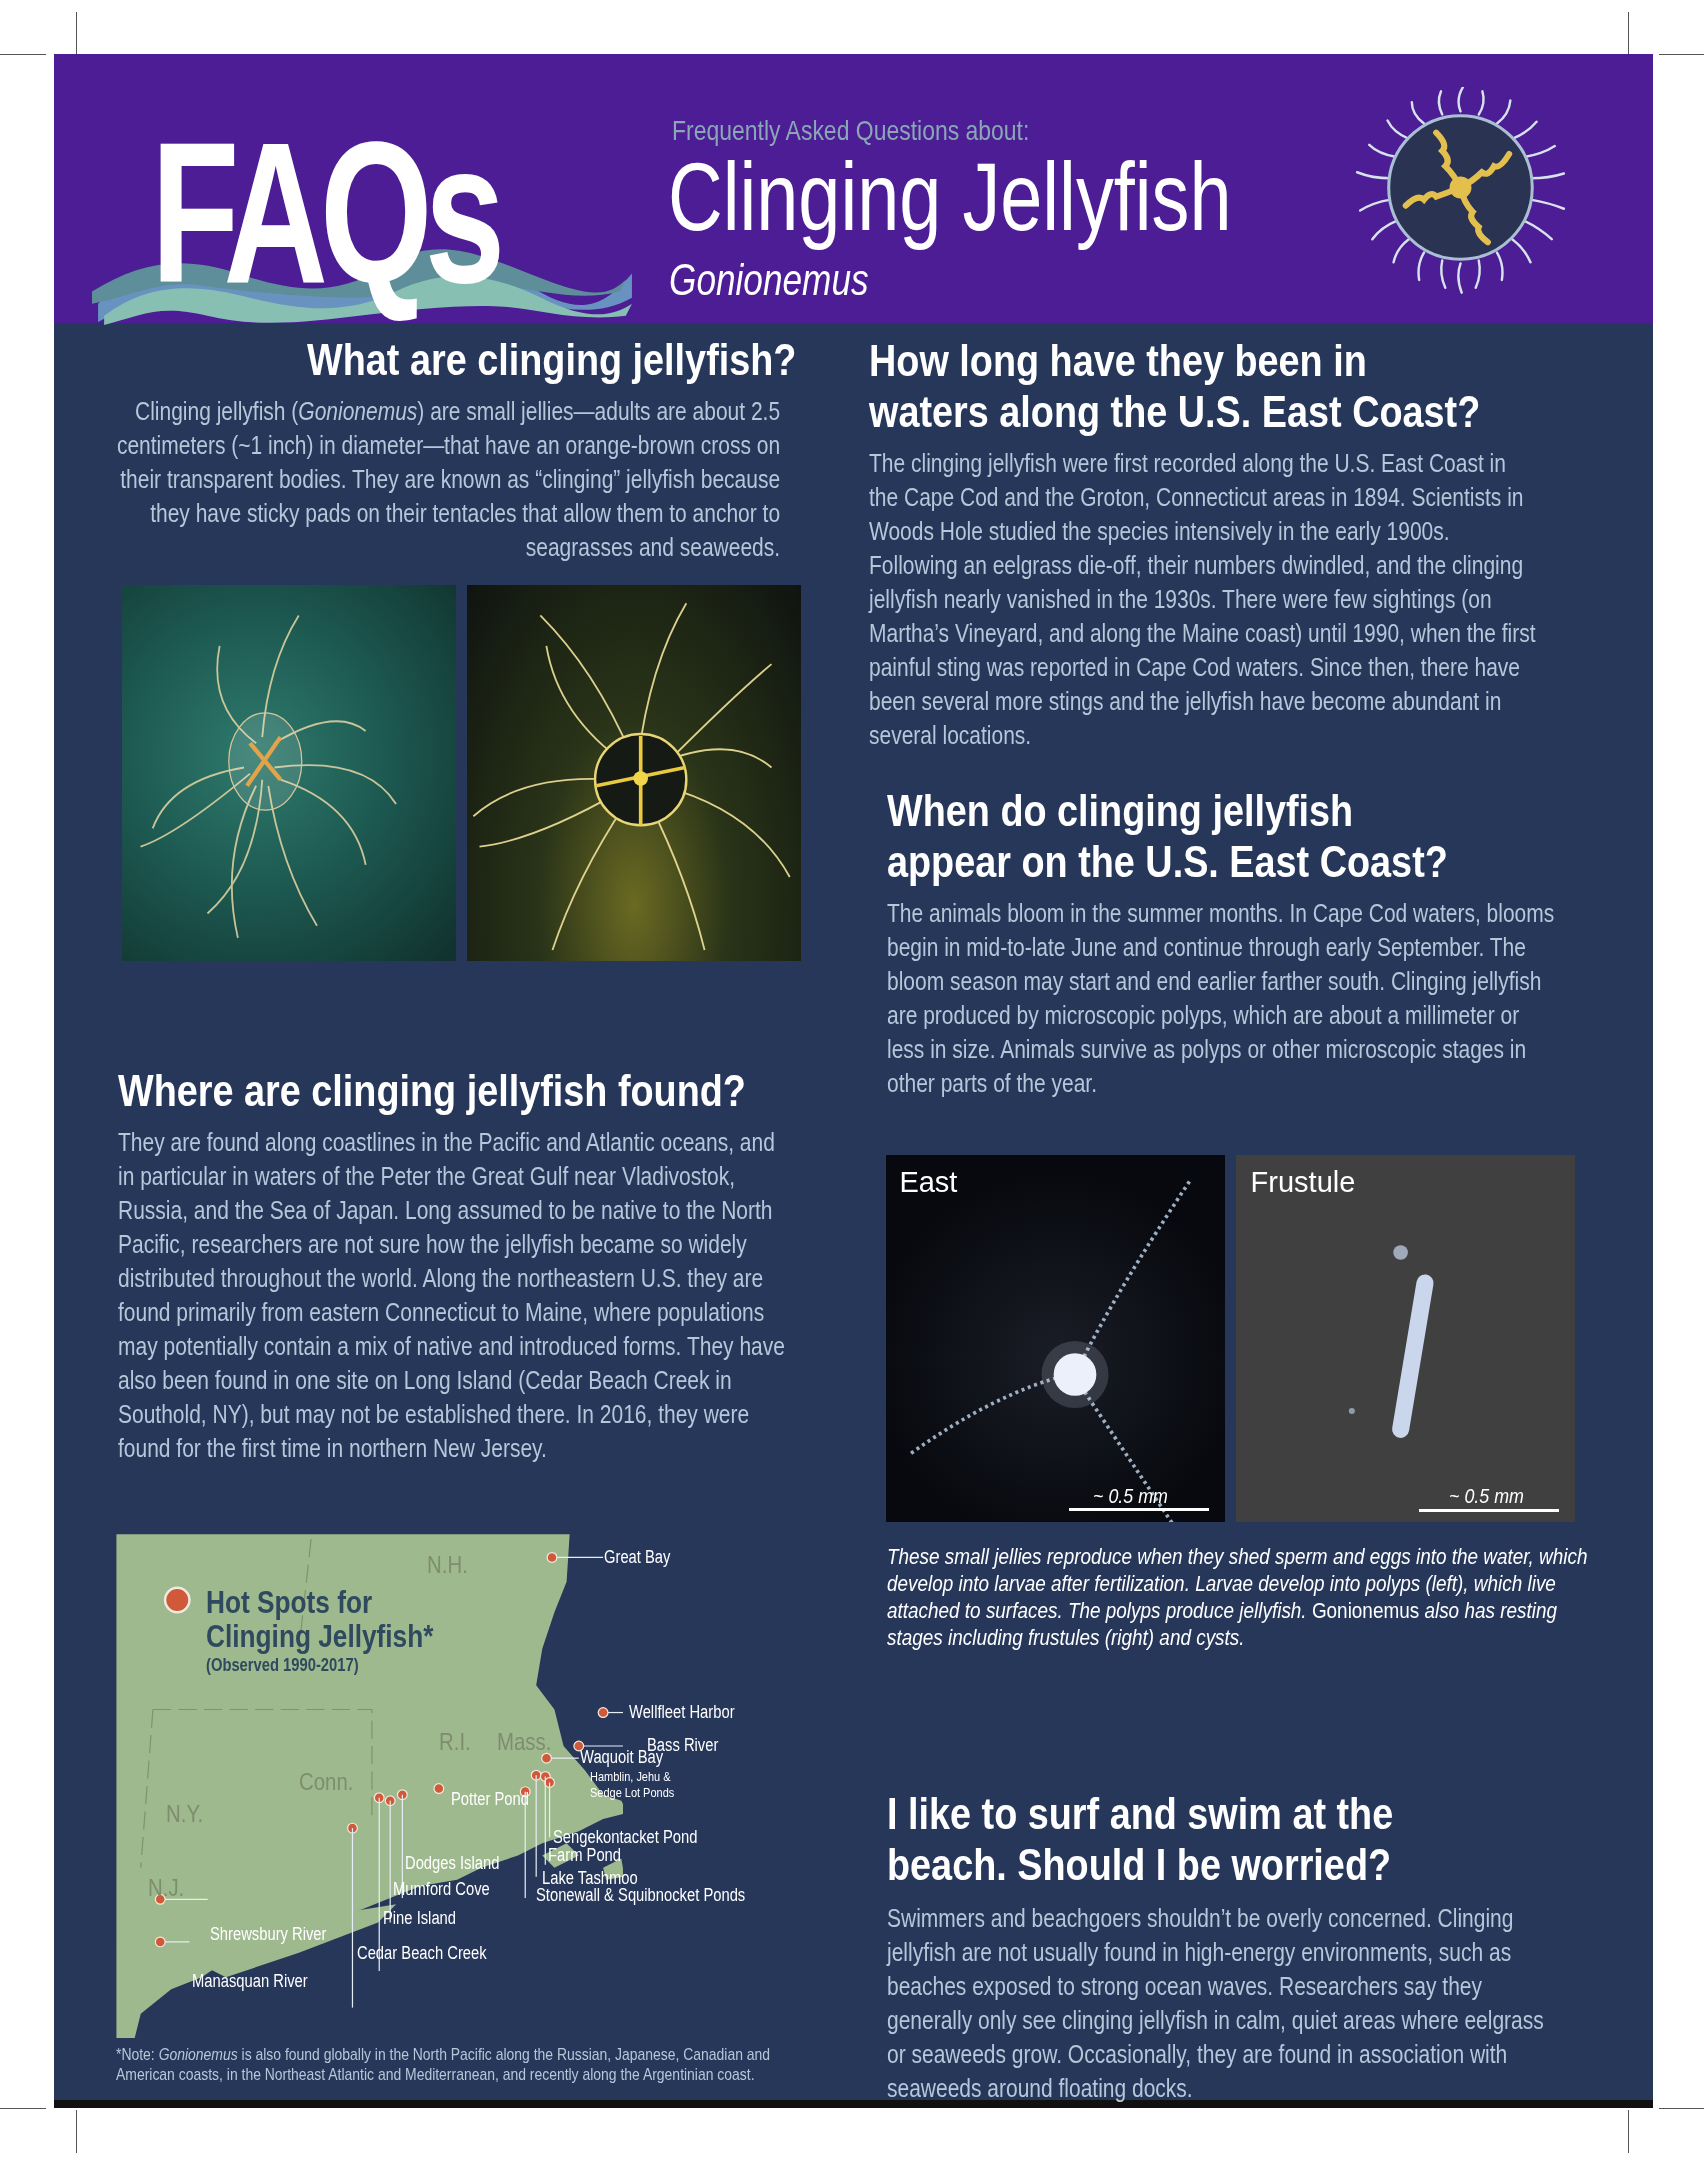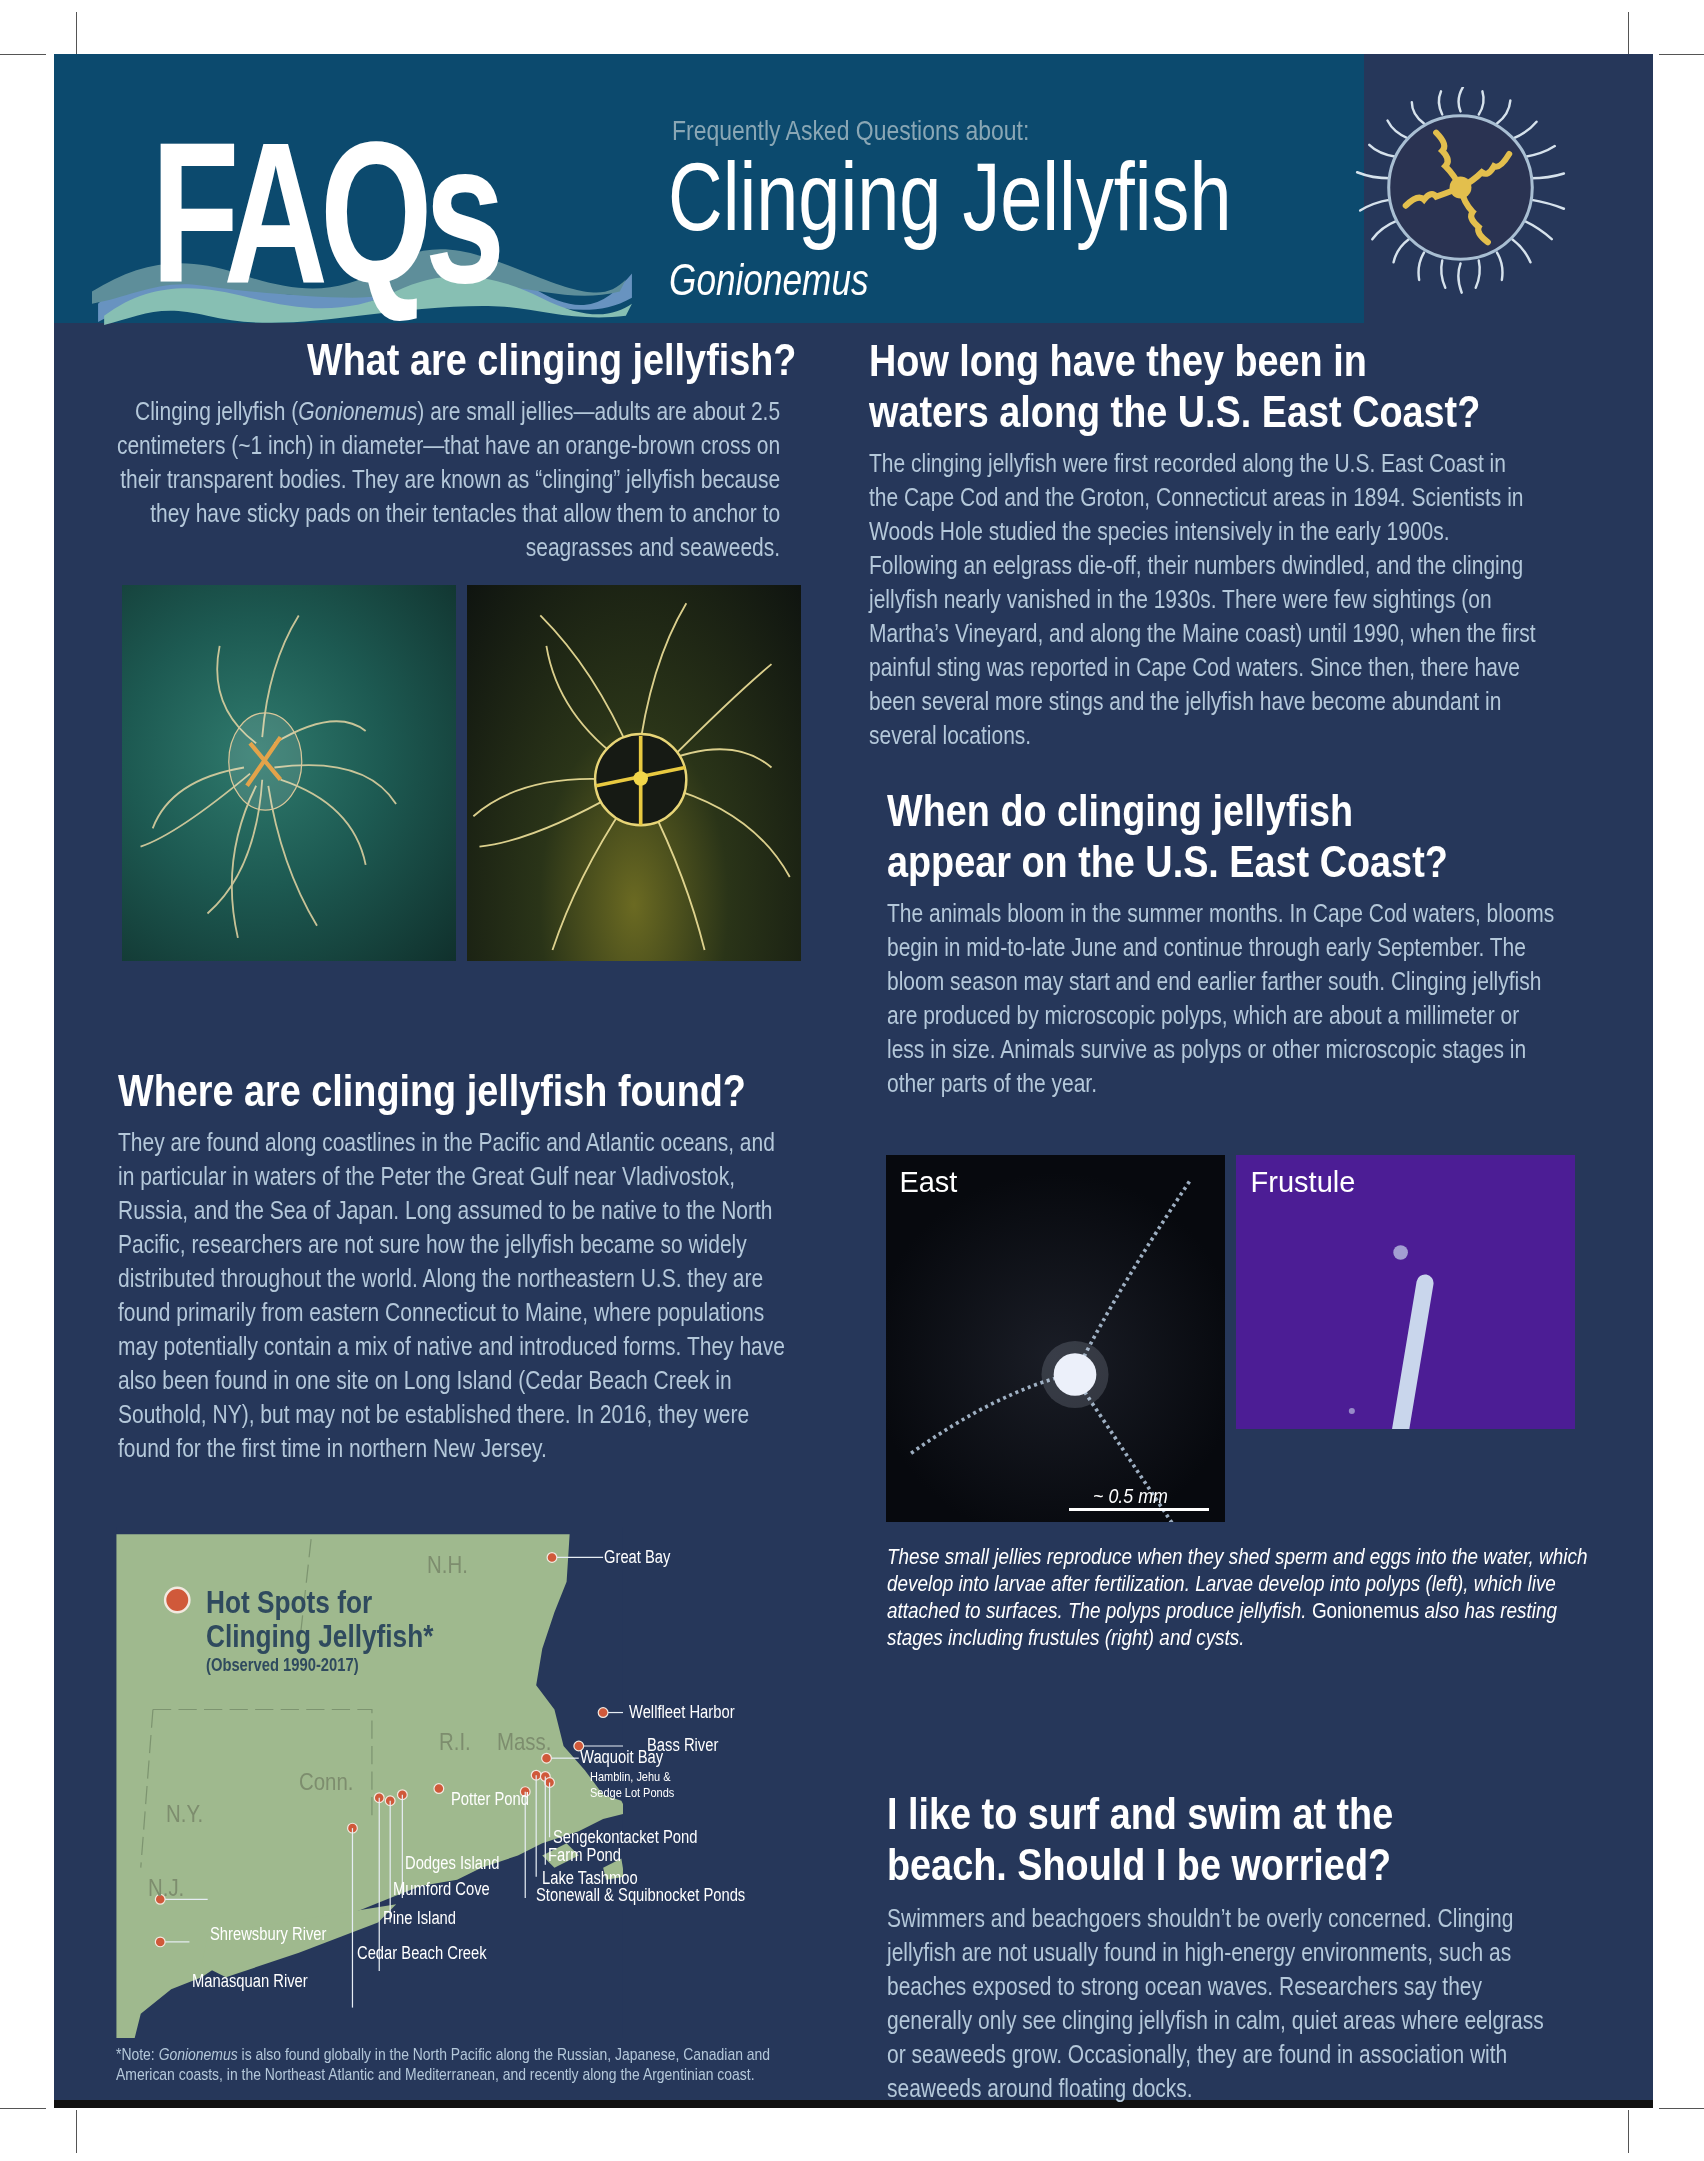--- a/index.html
+++ b/index.html
@@ -1,19 +1,19 @@
 <!DOCTYPE html>
 <html style="font-size:9.7px"><head>
 <meta charset="utf-8">
 <style>
   html,body{margin:0;padding:0;}
   body{width:1705px;height:2161px;background:#ffffff;position:relative;overflow:hidden;font-family:"Liberation Sans","DejaVu Sans",sans-serif;}
   .crop{position:absolute;background:#555;}
   .page{position:absolute;left:54px;top:54px;width:1599px;height:2046px;background:#26375a;border-bottom:8.5px solid #111;}
-  .header{position:absolute;left:0;top:0;width:1310px;height:269px;background:#0c4a6e;}
+  .header{position:absolute;left:0;top:0;width:1599px;height:269px;background:#4c1d95;}
   .faqs{position:absolute;left:97px;top:58px;font-family:"Liberation Sans",sans-serif;font-weight:bold;font-size:201px;line-height:201px;color:#fff;letter-spacing:-11px;transform:scaleX(0.72);transform-origin:left top;}
   .waves{position:absolute;left:37px;top:183px;}
   .kicker{position:absolute;left:618px;top:61px;font-size:28px;color:#8aa7b5;transform:scaleX(0.82);transform-origin:left top;white-space:nowrap;}
   .title{position:absolute;left:614px;top:91px;font-size:97px;line-height:104px;color:#fff;transform:scaleX(0.78);transform-origin:left top;white-space:nowrap;}
   .subtitle{position:absolute;left:615px;top:201px;font-size:44px;color:#fff;font-style:italic;transform:scaleX(0.8);transform-origin:left top;white-space:nowrap;}
   .logo{position:absolute;left:1297px;top:33px;}
   .col{position:absolute;}
   .h2{color:#fff;font-size:45px;line-height:51px;margin:0;transform:scaleX(0.84);transform-origin:left top;white-space:nowrap;}
   .p{color:#b4c8da;font-size:25.6px;line-height:34px;margin:0;transform:scaleX(0.82);transform-origin:left top;width:816px;}
   .cap{color:#fff;font-size:22px;line-height:27px;font-style:italic;transform:scaleX(0.86);transform-origin:left top;width:767px;margin:0;}
@@ -238,21 +238,21 @@
           <path d="M300 360 q-120 30 -260 130"></path>
           <path d="M320 380 q80 120 180 270"></path>
       </g>
       <circle cx="310" cy="360" r="35" fill="#f4f7ff"></circle>
       <circle cx="310" cy="360" r="55" fill="rgba(200,210,230,0.18)"></circle>
     </svg>
     <div class="photolabel" style="left:13.4px;top:11px;">East</div>
     <div class="scale" style="left:207px;top:329px;">~ 0.5 mm</div>
     <div class="scalebar" style="left:183px;top:353px;width:140px;"></div>
   </div>
-  <div class="photo" style="left:1182px;top:1101px;width:339px;height:274px;background:#4c1d95;">
+  <div class="photo" style="left:1182px;top:1101px;width:339px;height:367px;background:#404040;">
     <svg width="339" height="367" viewBox="0 0 556 602">
       <path d="M310 210 L 270 450" stroke="#c9d6ec" stroke-width="28" stroke-linecap="round"></path>
       <circle cx="270" cy="160" r="12" fill="#c9d6ec" opacity="0.7"></circle>
       <circle cx="190" cy="420" r="5" fill="#c9d6ec" opacity="0.6"></circle>
     </svg>
     <div class="photolabel" style="left:14.6px;top:11px;">Frustule</div>
     <div class="scale" style="left:213px;top:329px;">~ 0.5 mm</div>
     <div class="scalebar" style="left:183px;top:354px;width:140px;"></div>
   </div>
 

